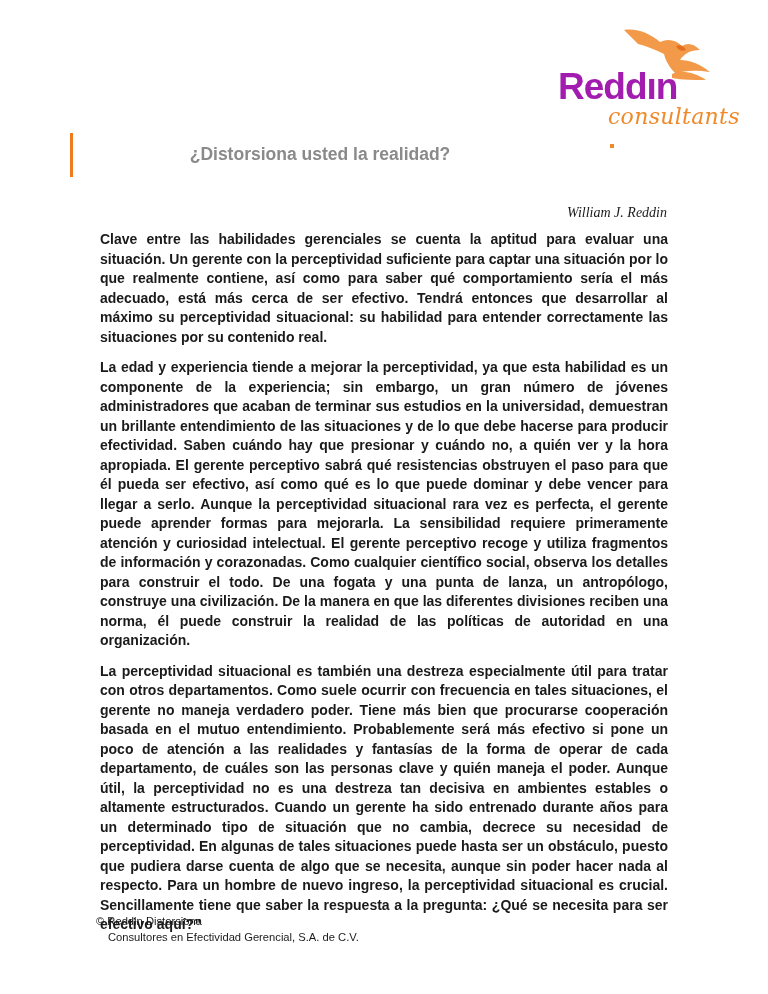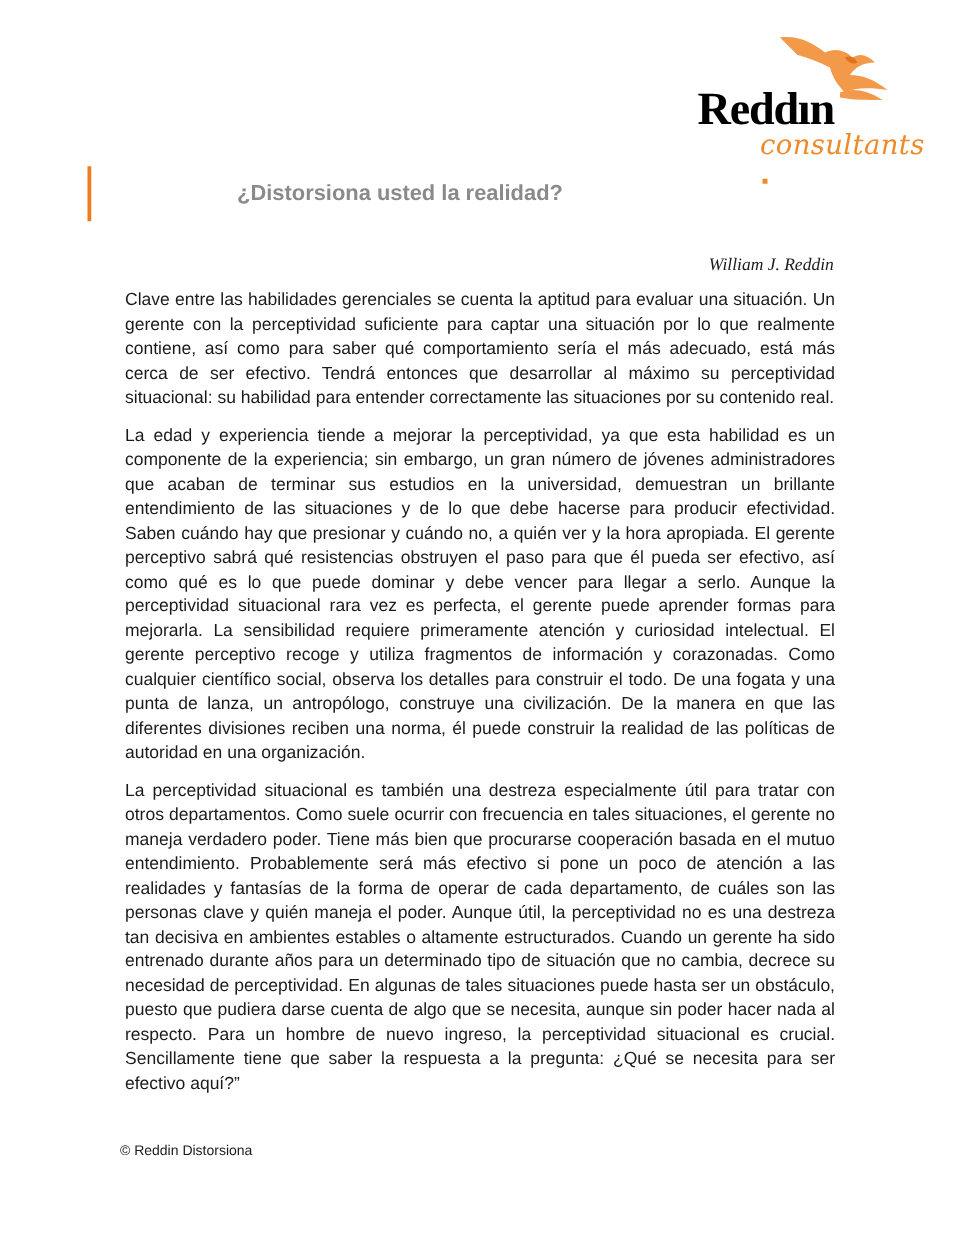--- a/index.html
+++ b/index.html
@@ -1,31 +1,31 @@
 <!DOCTYPE html>
 <html><head>
 <meta charset="utf-8">
 <style>
   html, body { margin: 0; padding: 0; background: #ffffff; }
   body { width: 768px; height: 994px; position: relative; overflow: hidden;
          font-family: "Liberation Sans", "DejaVu Sans", sans-serif; color: #1a1a1a; }
   .logo { position: absolute; left: 558px; top: 24px; width: 170px; height: 90px; }
   .logo-word { position: absolute; left: 0; top: 42px; font-weight: bold; font-size: 37px;
-               letter-spacing: -1px; color: #000000; font-family: Liberation Serif, serif; }
+               letter-spacing: -1px; color: #a21caf; font-family: Liberation Sans, sans-serif; }
   .logo-sub { position: absolute; left: 50px; top: 80px; font-style: italic; font-size: 22px;
               color: #ee8a2a; font-family: "DejaVu Serif", serif; letter-spacing: 0.3px; }
   .logo-dot { display:inline-block; width:4px; height:4px; background:#ee8a2a; margin-left:2px; vertical-align: 1px; }
   .logo-bird { position: absolute; left: 62px; top: 0px; }
   .accent-bar { position: absolute; left: 70px; top: 133px; width: 3px; height: 44px; background: #f07b1e; }
   .title { position: absolute; left: 0; width: 640px; top: 144px; text-align: center;
            font-size: 17.5px; font-weight: bold; color: #8a8a8a; }
   .author { position: absolute; right: 101px; top: 205px; font-style: italic; font-size: 14px; color: #1a1a1a; font-family: Liberation Serif, serif; }
   .body { position: absolute; left: 100px; top: 230px; width: 568px; font-size: 14px;
           line-height: 19.5px; text-align: justify; }
-  .body p { margin: 0 0 11px 0; }
+  .body p { margin: 0 0 11px 0; font-weight: bold; }
   .footer { position: absolute; left: 96px; top: 914px; font-size: 11.2px; line-height: 15.5px; color: #1a1a1a; }
   .footer .indent { padding-left: 12px; }
 </style>
 </head>
 <body>
 
 <div class="logo">
   <svg class="logo-bird" width="110" height="60" viewBox="0 0 110 60">
     <path d="M4 6 C18 4 30 10 40 18 C48 14 56 16 62 22 C68 18 74 20 80 26 C70 26 64 30 60 36 C70 36 80 40 90 48 C76 46 64 46 56 50 C50 44 46 38 44 30 C36 26 26 22 18 20 C12 14 8 10 4 6 Z" fill="#f29a4a"></path>
     <path d="M56 22 C60 20 64 22 66 26 C62 28 58 26 56 22 Z" fill="#e2701c"></path>
@@ -41,13 +41,14 @@
 <div class="author">William J. Reddin</div>
 
 <div class="body">
   <p>Clave entre las habilidades gerenciales se cuenta la aptitud para evaluar una situación. Un gerente con la perceptividad suficiente para captar una situación por lo que realmente contiene, así como para saber qué comportamiento sería el más adecuado, está más cerca de ser efectivo. Tendrá entonces que desarrollar al máximo su perceptividad situacional: su habilidad para entender correctamente las situaciones por su contenido real.</p>
   <p>La edad y experiencia tiende a mejorar la perceptividad, ya que esta habilidad es un componente de la experiencia; sin embargo, un gran número de jóvenes administradores que acaban de terminar sus estudios en la universidad, demuestran un brillante entendimiento de las situaciones y de lo que debe hacerse para producir efectividad. Saben cuándo hay que presionar y cuándo no, a quién ver y la hora apropiada. El gerente perceptivo sabrá qué resistencias obstruyen el paso para que él pueda ser efectivo, así como qué es lo que puede dominar y debe vencer para llegar a serlo. Aunque la perceptividad situacional rara vez es perfecta, el gerente puede aprender formas para mejorarla. La sensibilidad requiere primeramente atención y curiosidad intelectual. El gerente perceptivo recoge y utiliza fragmentos de información y corazonadas. Como cualquier científico social, observa los detalles para construir el todo. De una fogata y una punta de lanza, un antropólogo, construye una civilización. De la manera en que las diferentes divisiones reciben una norma, él puede construir la realidad de las políticas de autoridad en una organización.</p>
   <p>La perceptividad situacional es también una destreza especialmente útil para tratar con otros departamentos. Como suele ocurrir con frecuencia en tales situaciones, el gerente no maneja verdadero poder. Tiene más bien que procurarse cooperación basada en el mutuo entendimiento. Probablemente será más efectivo si pone un poco de atención a las realidades y fantasías de la forma de operar de cada departamento, de cuáles son las personas clave y quién maneja el poder. Aunque útil, la perceptividad no es una destreza tan decisiva en ambientes estables o altamente estructurados. Cuando un gerente ha sido entrenado durante años para un determinado tipo de situación que no cambia, decrece su necesidad de perceptividad. En algunas de tales situaciones puede hasta ser un obstáculo, puesto que pudiera darse cuenta de algo que se necesita, aunque sin poder hacer nada al respecto. Para un hombre de nuevo ingreso, la perceptividad situacional es crucial. Sencillamente tiene que saber la respuesta a la pregunta: ¿Qué se necesita para ser efectivo aquí?”</p>
 </div>
 
 <div class="footer">
   <div>© Reddin Distorsiona</div>
+  <div class="indent">Consultores en Efectividad Gerencial, S.A. de C.V.</div>
 </div>
 
 </body></html>

